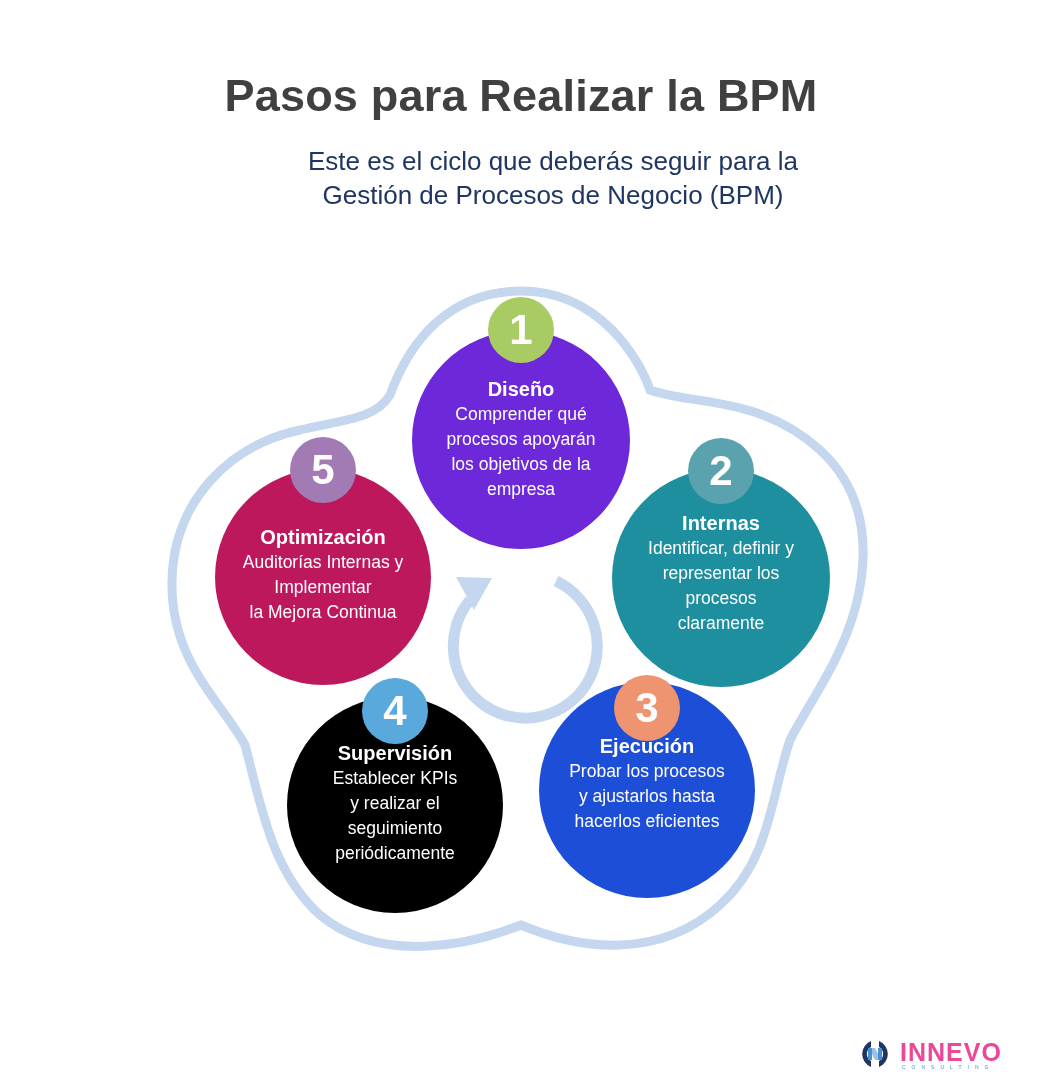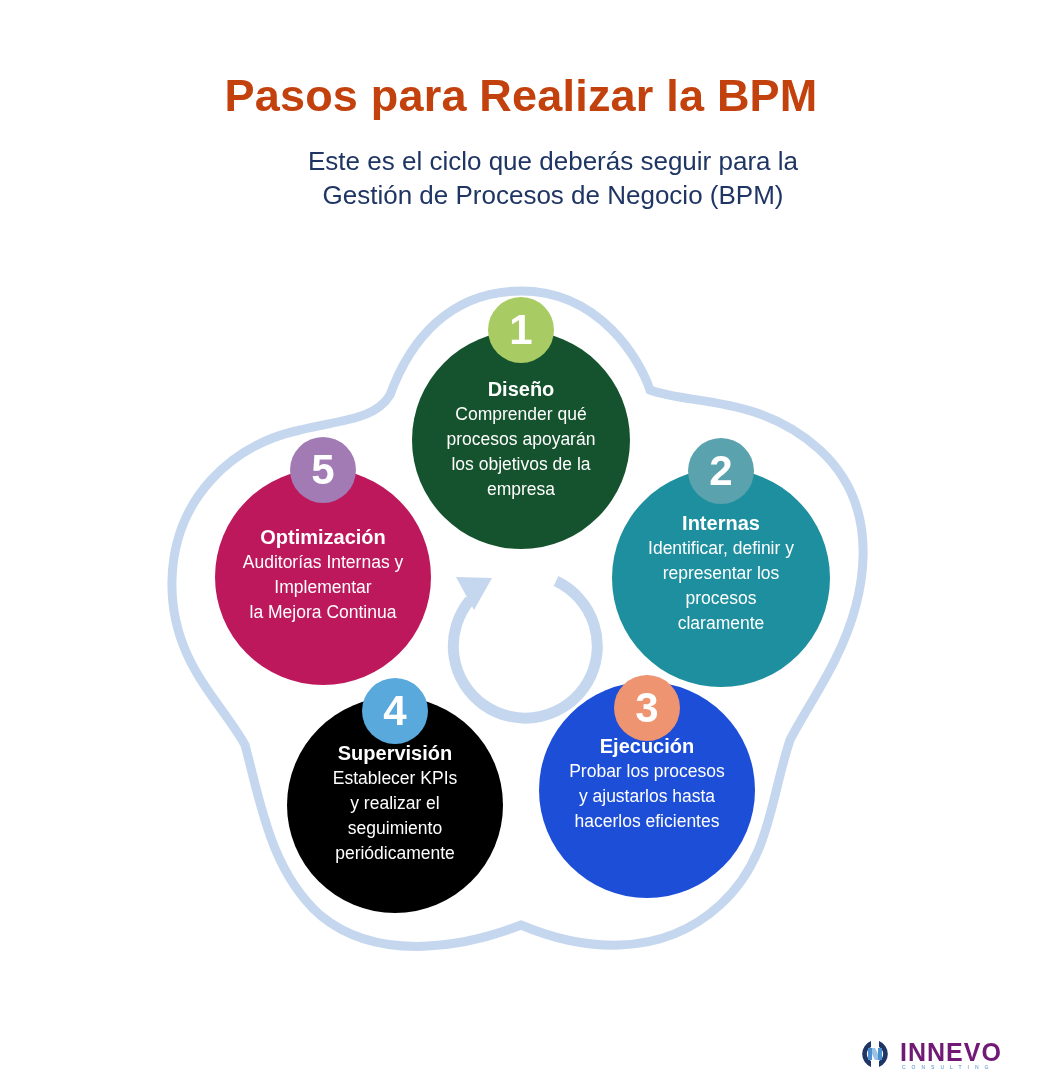--- a/index.html
+++ b/index.html
@@ -1,31 +1,31 @@
 <!DOCTYPE html>
 <html><head>
   <meta charset="utf-8">
   <style>
     html, body { margin: 0; padding: 0; background: #ffffff; }
     body { width: 1042px; height: 1090px; position: relative; overflow: hidden;
            font-family: "Liberation Sans", "DejaVu Sans", sans-serif; }
     .title { position: absolute; left: 0; top: 70px; width: 1042px; text-align: center;
-             font-size: 45px; font-weight: bold; color: #c2410c; letter-spacing: 0.2px; }
+             font-size: 45px; font-weight: bold; color: #404040; letter-spacing: 0.2px; }
     .subtitle { position: absolute; left: 0; top: 144px; width: 1042px; text-align: center;
                 font-size: 26px; line-height: 34px; color: #1f3563; margin-left: 32px; }
     .diagram { position: absolute; left: 0; top: 0; width: 1042px; height: 1090px; }
     .step { position: absolute; border-radius: 50%; color: #ffffff; text-align: center; }
     .step .heading { font-weight: bold; font-size: 20px; line-height: 25px; }
     .step .desc { font-size: 17.5px; line-height: 25px; }
     .step .inner { position: absolute; left: 0; width: 100%; }
     .badge { position: absolute; width: 66px; height: 66px; border-radius: 50%; color: #ffffff;
              font-weight: bold; font-size: 42px; line-height: 66px; text-align: center; }
     .logo { position: absolute; left: 856px; top: 1037px; width: 160px; height: 36px; }
     .logo-text { position: absolute; left: 44px; top: 1px; font-size: 25px; font-weight: bold;
-                 color: #701a75; letter-spacing: 1px; }
+                 color: #ec4899; letter-spacing: 1px; }
     .logo-sub { position: absolute; left: 46px; top: 27px; font-size: 5px; color: #4a8fd0;
                 letter-spacing: 6px; }
   </style>
 </head>
 <body>
 
 <div class="title">Pasos para Realizar la BPM</div>
 <div class="subtitle">
   <div>Este es el ciclo que deberás seguir para la</div>
   <div>Gestión de Procesos de Negocio (BPM)</div>
@@ -56,21 +56,21 @@
 <div class="step" style="left:215px; top:469px; width:216px; height:216px; background:#be185d;">
   <div class="inner" style="top:56px;">
     <div class="heading">Optimización</div>
     <div class="desc">Auditorías Internas y</div>
     <div class="desc">Implementar</div>
     <div class="desc">la Mejora Continua</div>
   </div>
 </div>
 <div class="badge" style="left:290px; top:437px; background:#a27ab4;">5</div>
 
-<div class="step" style="left:412px; top:331px; width:218px; height:218px; background:#14532d;">
+<div class="step" style="left:412px; top:331px; width:218px; height:218px; background:#6d28d9;">
   <div class="inner" style="top:46px;">
     <div class="heading">Diseño</div>
     <div class="desc">Comprender qué</div>
     <div class="desc">procesos apoyarán</div>
     <div class="desc">los objetivos de la</div>
     <div class="desc">empresa</div>
   </div>
 </div>
 <div class="badge" style="left:488px; top:297px; background:#a8cb63;">1</div>
 

